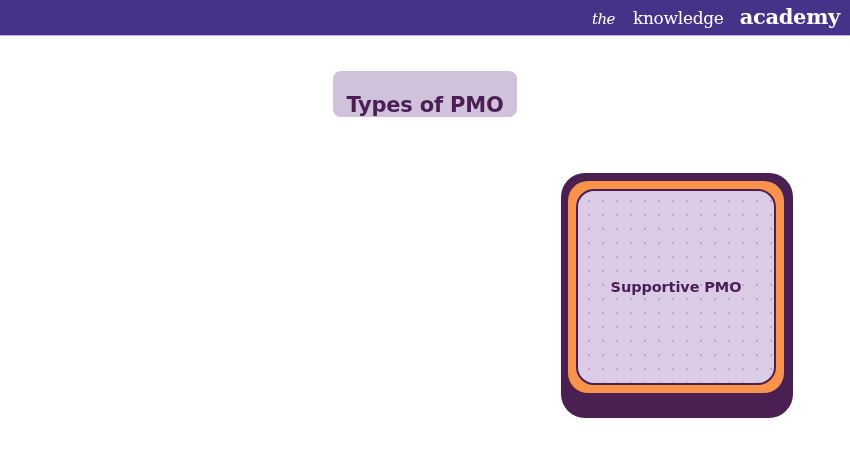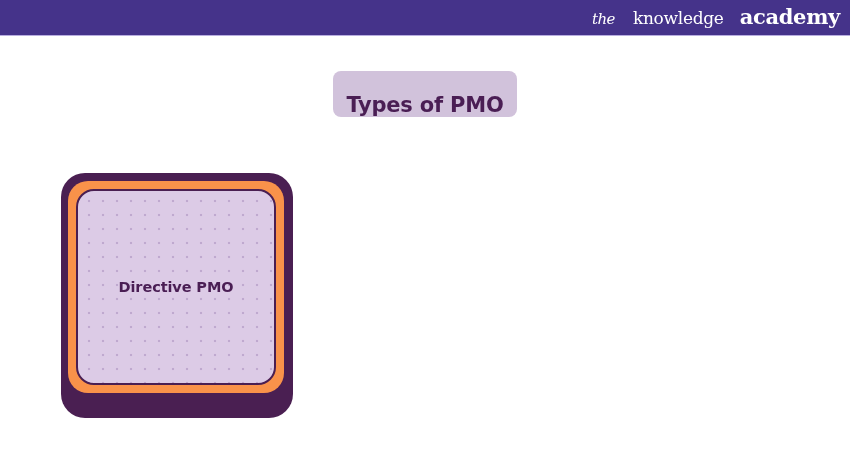--- a/index.html
+++ b/index.html
@@ -124,23 +124,23 @@
       <span class="the">the</span>
       <span class="knowledge">knowledge</span>
       <span class="academy">academy</span>
     </div>
   </div>
 
   <div class="title-pill">
     <span>Types of PMO</span>
   </div>
 
-  <div class="card" style="left:61px;">
+
+
+  <div class="card" style="left:561px;">
     <div class="orange">
       <div class="inner">
-        <span>Directive PMO</span>
+        <span>Supportive PMO</span>
       </div>
     </div>
   </div>
 
-
-
 </div>
 
 </body></html>

